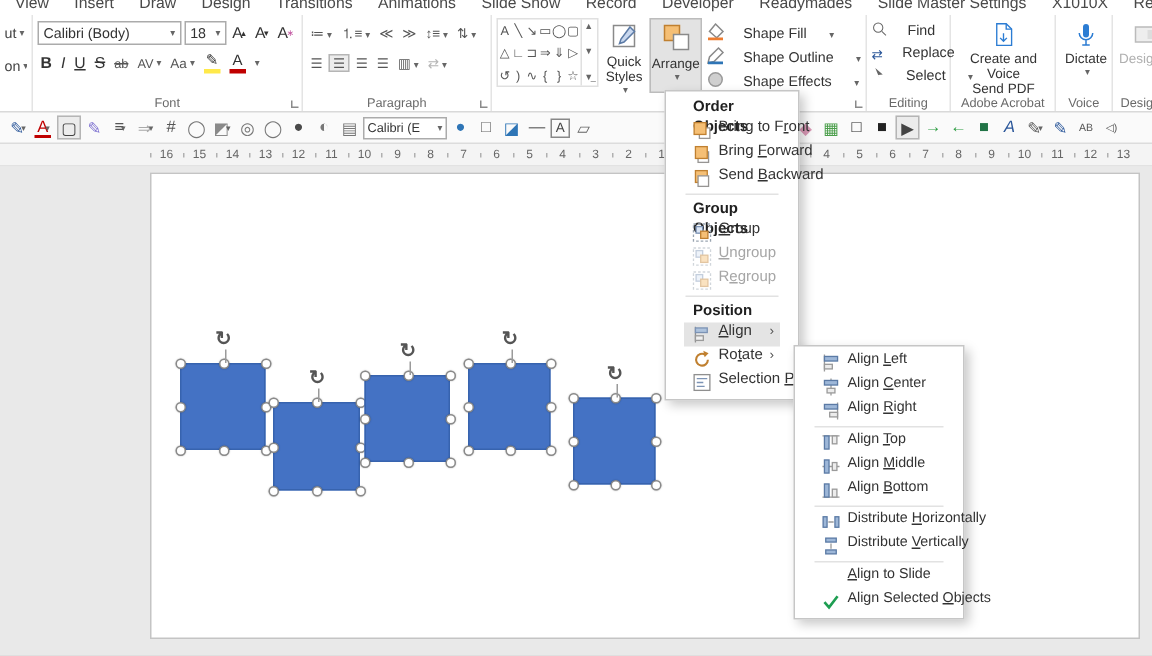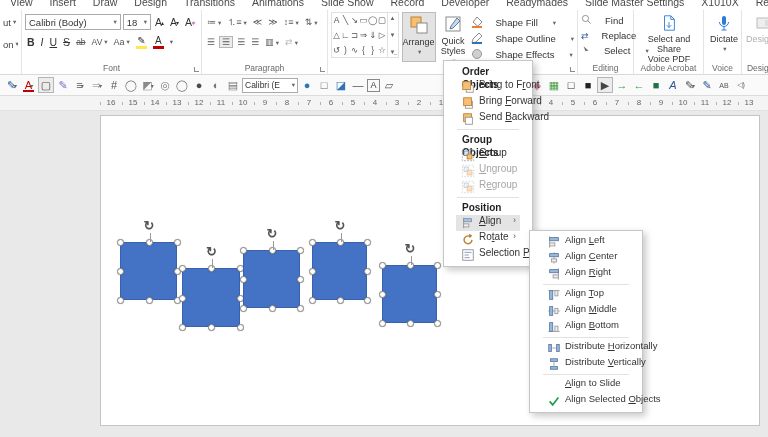--- a/index.html
+++ b/index.html
@@ -188,34 +188,34 @@
             <span class="shape-cell">{</span>
             <span class="shape-cell">}</span>
             <span class="shape-cell">☆</span>
           </div>
         <div class="gal-scroll">
           <span>▲</span>
           <span>▼</span>
           <span>▼̲</span>
         </div>
       </div>
+      <div class="big-btn">
+        <span><svg width="20" height="20" viewBox="0 0 20 20">
+              <rect x="3" y="3" width="14" height="14" fill="#fff" stroke="#8a8a8a"></rect>
+              <path d="M14 4l3 3-7 7-3 1 1-3z" fill="#c8d7ee" stroke="#5b7aa5"></path>
+            </svg></span>
+        <span>Quick Styles</span>
+        <span class="dd">▾</span>
+      </div>
       <div class="big-btn pressed">
         <span><svg width="20" height="20" viewBox="0 0 20 20">
               <rect x="2" y="2" width="10" height="10" fill="#f5bf75" stroke="#c08030"></rect>
               <rect x="8" y="8" width="10" height="10" fill="#fff" stroke="#8a8a8a"></rect>
             </svg></span>
         <span>Arrange</span>
-        <span class="dd">▾</span>
-      </div>
-      <div class="big-btn">
-        <span><svg width="20" height="20" viewBox="0 0 20 20">
-              <rect x="3" y="3" width="14" height="14" fill="#fff" stroke="#8a8a8a"></rect>
-              <path d="M14 4l3 3-7 7-3 1 1-3z" fill="#c8d7ee" stroke="#5b7aa5"></path>
-            </svg></span>
-        <span>Quick Styles</span>
         <span class="dd">▾</span>
       </div>
       <div class="fills-col">
         <div class="small-row">
           <span><svg width="12" height="12" viewBox="0 0 12 12">
                 <path d="M6 1l5 5-4.2 4.2L2 6z" fill="#fff" stroke="#8a8a8a"></path>
                 <rect x="1" y="10" width="10" height="2" fill="#ED7D31"></rect>
               </svg></span>
           <span>Shape Fill</span>
             <span class="dd">▾</span>
@@ -261,22 +261,22 @@
       <div class="grp-label"><span>Editing</span></div>
     </div>
 
     <div class="grp acro-grp">
       <div class="big-btn" style="width:64px">
         <span><svg width="18" height="18" viewBox="0 0 20 20">
               <path d="M5 2h7l4 4v12H5z" fill="#fff" stroke="#2b7cd3"></path>
               <path d="M12 2v4h4" fill="none" stroke="#2b7cd3"></path>
               <path d="M10 9v6M7.5 12.5L10 15l2.5-2.5" stroke="#2b7cd3" fill="none"></path>
             </svg></span>
-        <span>Select and Share</span>
-        <span>Voice PDF</span>
+        <span>Create and Voice</span>
+        <span>Send PDF</span>
       </div>
       <div class="grp-label"><span>Adobe Acrobat</span></div>
     </div>
 
     <div class="grp voice-grp">
       <div class="big-btn" style="width:34px">
         <span><svg width="18" height="18" viewBox="0 0 18 18">
               <rect x="7" y="2" width="4" height="9" rx="2" fill="#2b7cd3"></rect>
               <path d="M4.5 8a4.5 4.5 0 0 0 9 0M9 12.5V16M6.5 16h5" stroke="#2b7cd3" fill="none"></path>
             </svg></span>

